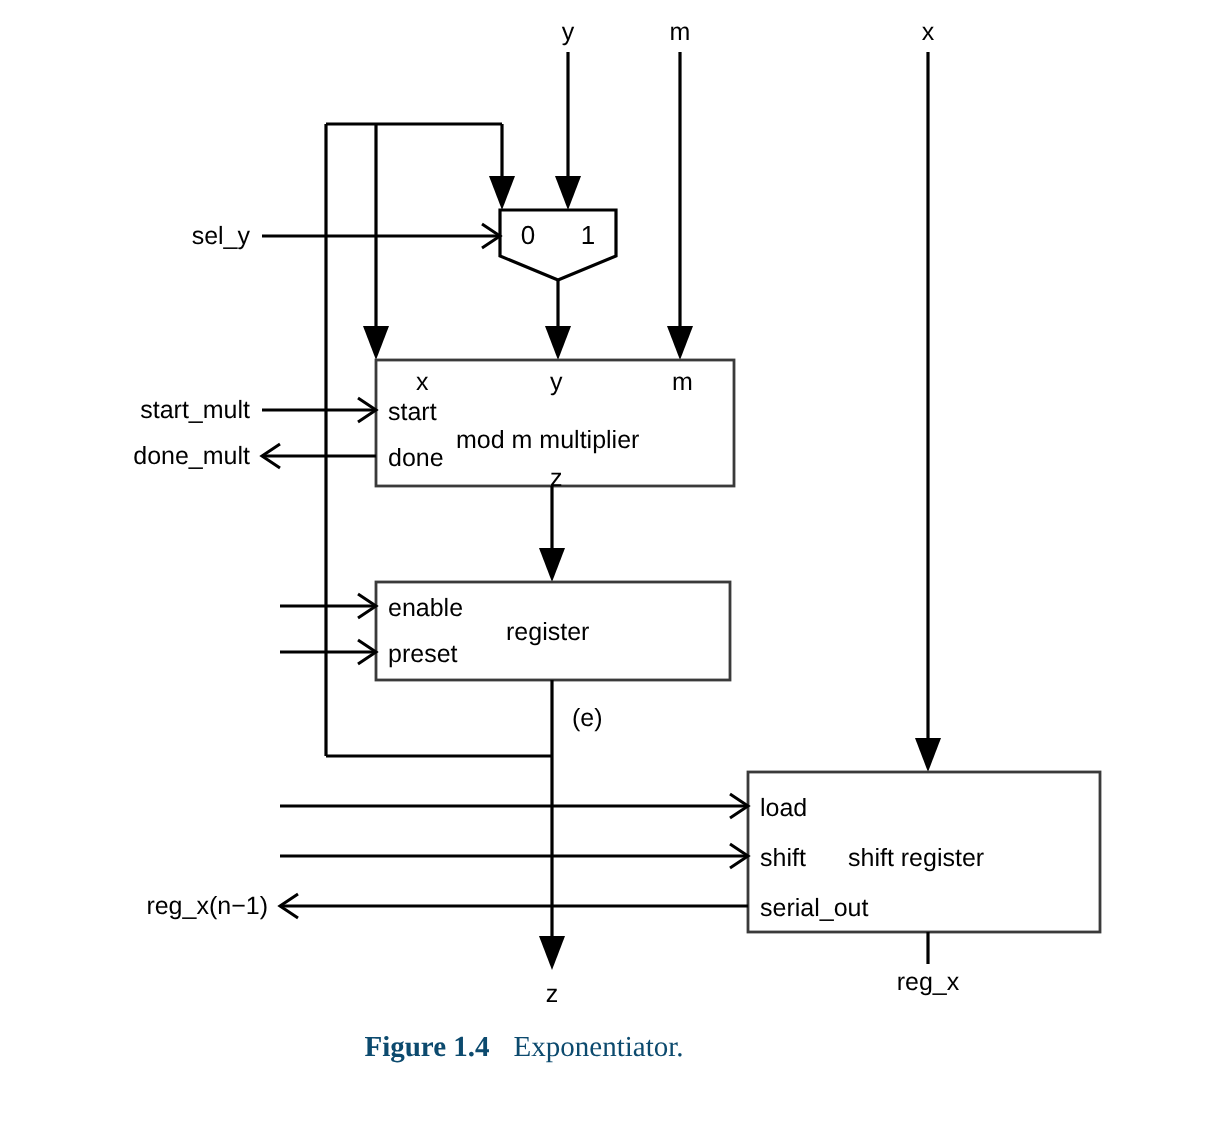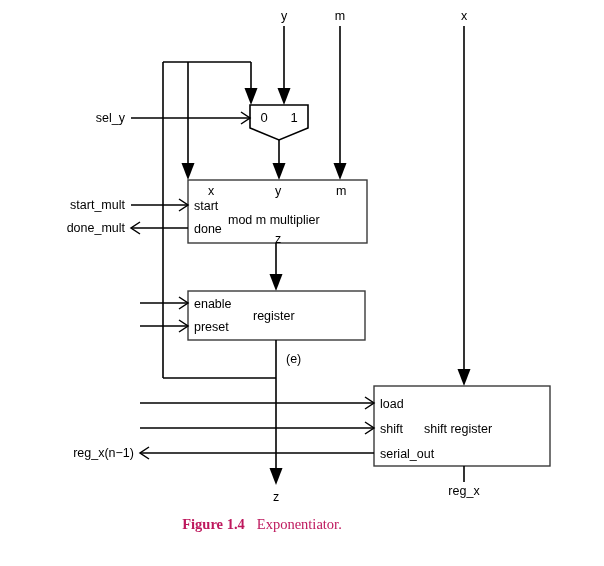--- a/index.html
+++ b/index.html
@@ -77,21 +77,21 @@
     fill: #000000;
   }
   .cap-wrap {
     position: absolute;
     left: 0;
     top: 516px;
     width: 524px;
     text-align: center;
     font-family: "Liberation Serif", serif;
     font-size: 14.5px;
-    color: #be185d;
+    color: #0c4a6e;
     white-space: nowrap;
   }
   .cap-label {
     font-weight: bold;
   }
   .cap-gap {
     display: inline-block;
     width: 12px;
   }
   .cap-text {

